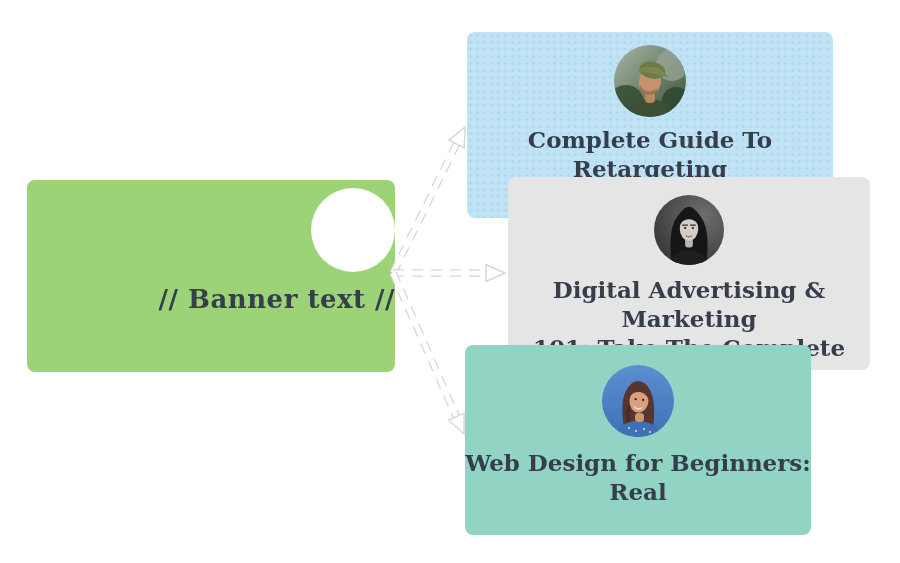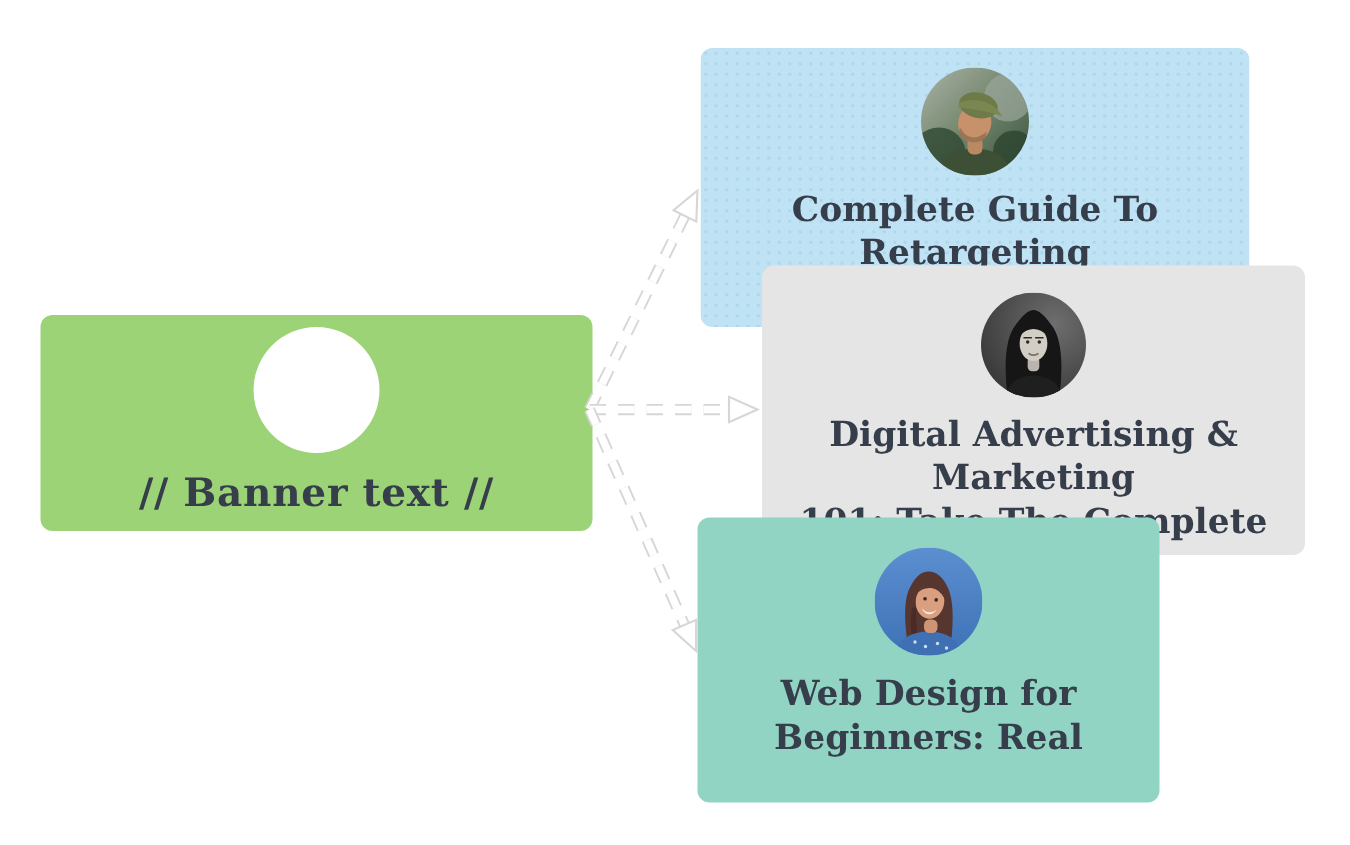--- a/index.html
+++ b/index.html
@@ -2,44 +2,43 @@
 <html><head>
 <meta charset="utf-8">
 <style>
   html,body{margin:0;padding:0;background:#ffffff;}
   .canvas{
     position:relative;width:900px;height:563px;background:#ffffff;overflow:hidden;
     font-family:"DejaVu Serif", serif;
   }
   
   .banner{
-    position:absolute;left:27px;top:180px;width:368px;height:144px;
-    background:#9DD377;border-radius:8px;display:flex;flex-direction:column;align-items:center;
+    position:absolute;left:27px;top:180px;width:368px;height:192px;
+    background:#9DD377;border-radius:8px;display:flex;flex-direction:column;align-items:flex-end;
     z-index:1;
-    margin-top:30px;
   }
   .banner-circle{
     width:84px;height:84px;border-radius:50%;background:#ffffff;margin-top:8px;
   }
   .banner-text{
     margin-top:12px;font-size:26px;font-weight:700;color:#363E4B;letter-spacing:0.5px;
   }
   
   .card{
     position:absolute;border-radius:8px;display:flex;flex-direction:column;align-items:center;
     text-align:center;
   }
   .card-blue{
     left:467px;top:32px;width:366px;height:186px;z-index:2;
     background-color:#BFE2F4;
     background-image:radial-gradient(#AFD7EC 1.1px, rgba(0,0,0,0) 1.2px);
     background-size:7px 7px;
   }
   .card-yellow{left:508px;top:177px;width:362px;height:193px;background:#e5e5e5;z-index:3;}
-  .card-teal{left:465px;top:345px;width:308px;height:190px;background:#92D4C4;z-index:4;}
+  .card-teal{left:465px;top:345px;width:346px;height:190px;background:#92D4C4;z-index:4;}
   .avatar{
     width:72px;height:72px;border-radius:50%;overflow:hidden;flex:none;
   }
   .card-blue .avatar{margin-top:13px;}
   .card-yellow .avatar{width:70px;height:70px;margin-top:18px;}
   .card-teal .avatar{margin-top:20px;}
   .avatar svg{display:block;width:100%;height:100%;}
   .card-title{
     margin-top:8px;font-size:23px;line-height:29px;font-weight:700;color:#363E4B;
   }

